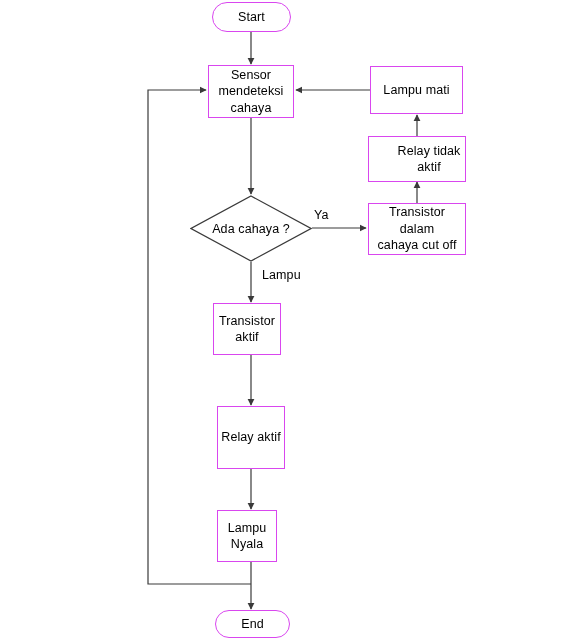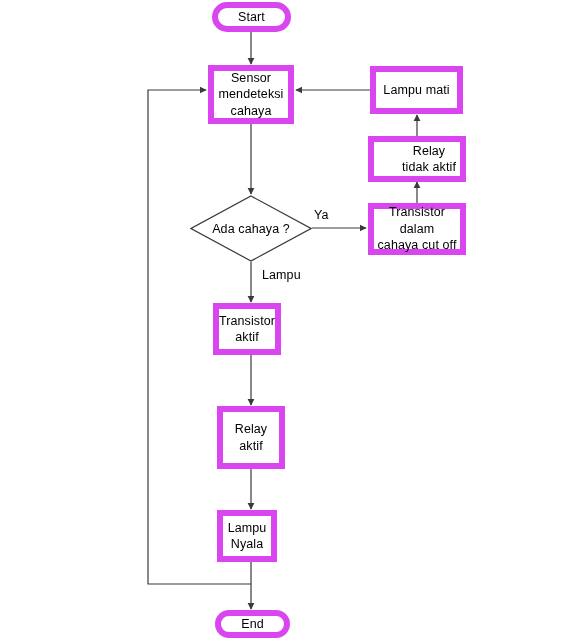--- a/index.html
+++ b/index.html
@@ -29,21 +29,21 @@
     box-sizing: border-box;
     display: flex;
     align-items: center;
     justify-content: center;
     text-align: center;
     color: #000000;
     background: #ffffff;
     font-size: 12.5px;
     line-height: 1.32;
     letter-spacing: 0.1px;
-    border: 6px solid #d946ef;
+    border: 1px solid #d946ef;
     z-index: 2;
   }
   .node.terminal {
     border-radius: 999px;
   }
   .node-label {
     display: block;
     white-space: pre-line;
     padding: 0 3px;
   }
@@ -112,21 +112,21 @@
       <path d="M 417 136 L 417 115" marker-end="url(#arrow)"></path>
 
       <path d="M 370 90 L 296 90" marker-end="url(#arrow)"></path>
     </g>
   </svg>
 
   <div class="node terminal" style="left:212px; top:2px; width:79px; height:30px;">
     <span class="node-label">Start</span>
   </div>
 
-  <div class="node" style="left:208px; top:65px; width:86px; height:59px;">
+  <div class="node" style="left:208px; top:65px; width:86px; height:53px;">
     <span class="node-label">Sensor
 mendeteksi
 cahaya</span>
   </div>
 
   <div class="diamond-wrap" style="left:190px; top:195px; width:122px; height:67px;">
     <svg class="diamond-svg" width="122" height="67" viewBox="0 0 122 67" xmlns="http://www.w3.org/2000/svg">
       <polygon points="61,1 121,33.5 61,66 1,33.5" fill="#ffffff" stroke="#3a3a3a" stroke-width="1.2"></polygon>
     </svg>
     <span class="diamond-label">Ada cahaya ?</span>

